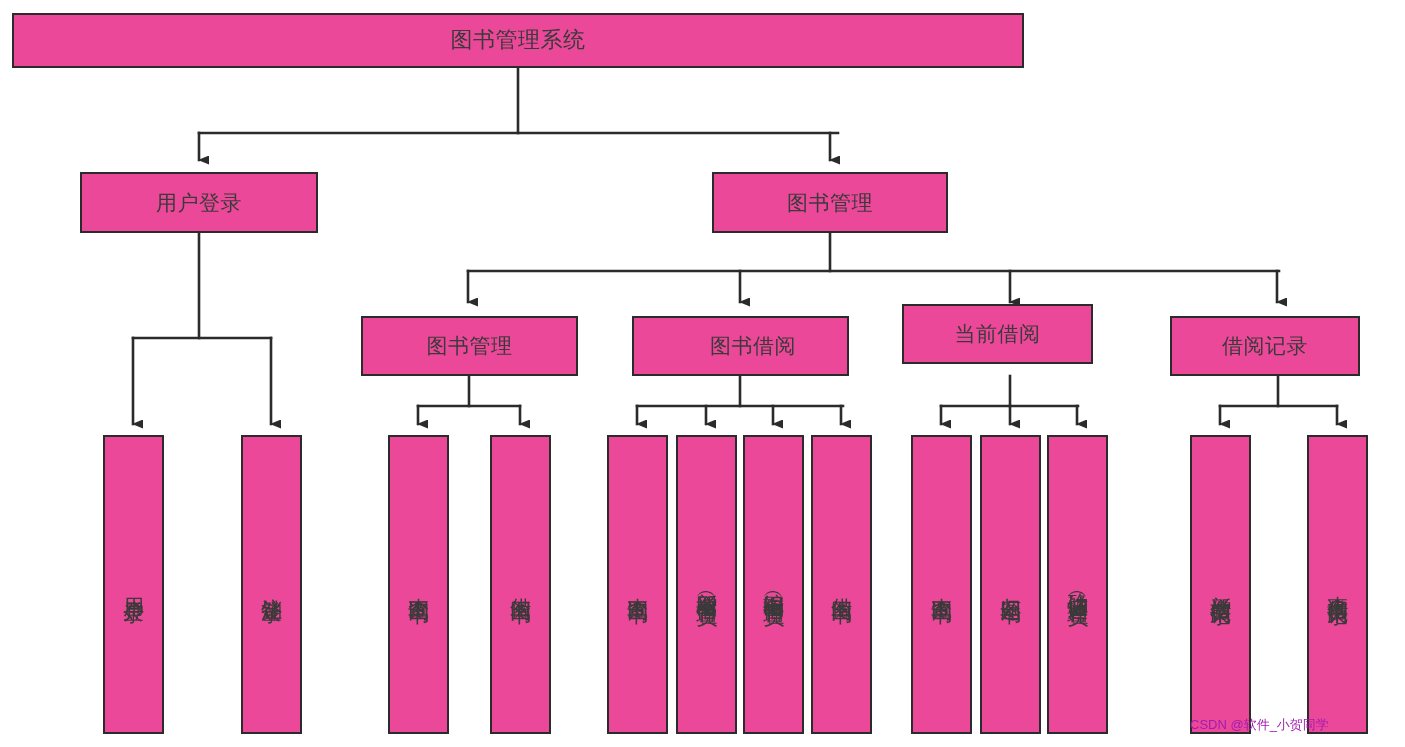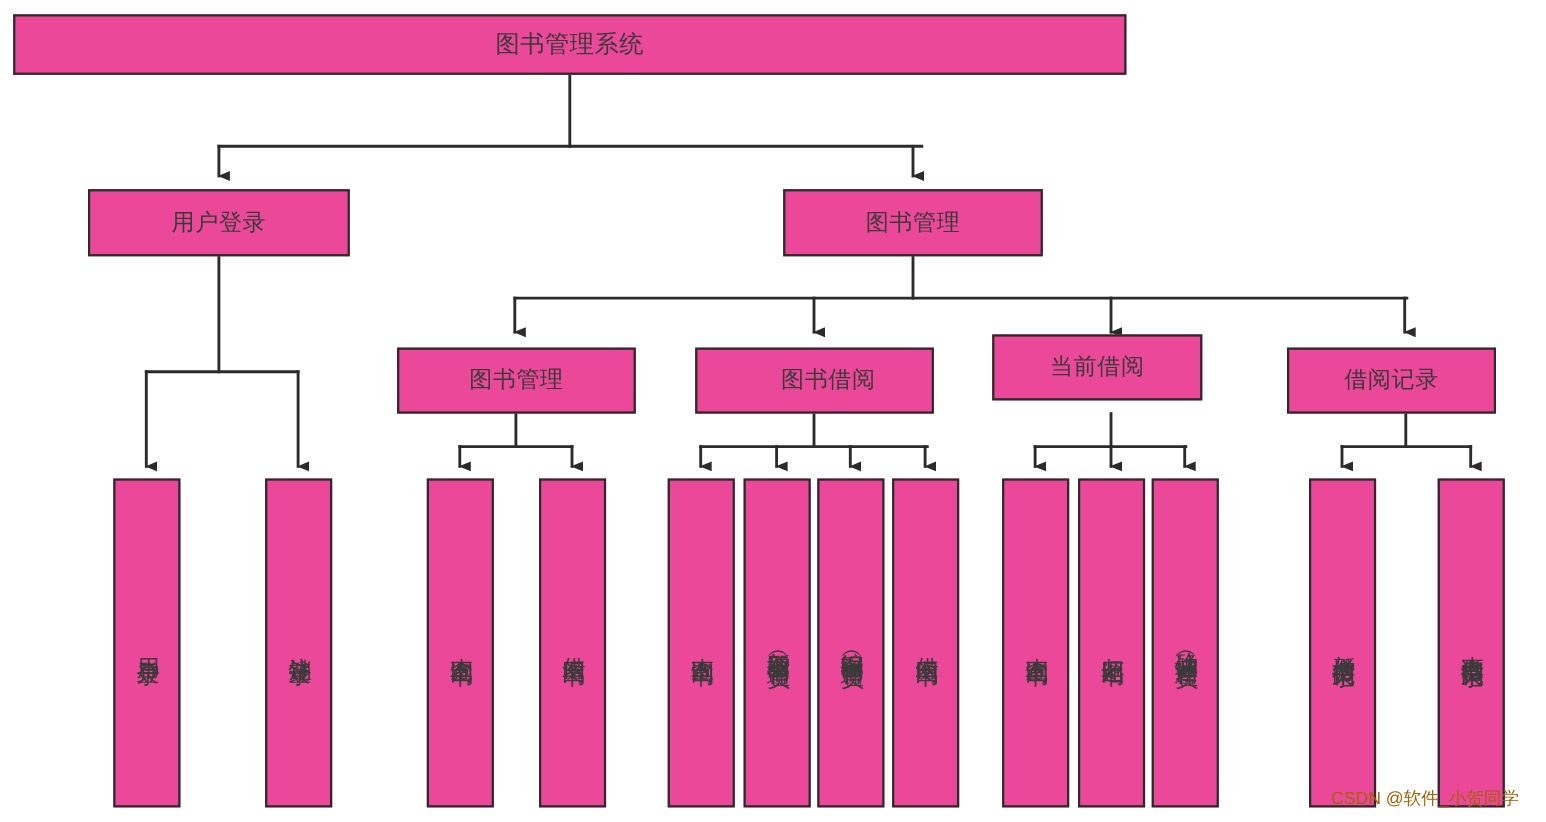--- a/index.html
+++ b/index.html
@@ -55,25 +55,24 @@
     writing-mode: vertical-rl;
     text-orientation: upright;
     font-size: 21px;
     line-height: 1.45;
     letter-spacing: 2px;
     text-align: center;
     max-height: 100%;
   }
   .watermark {
     position: absolute;
-    color: #a16207;
-    font-size: 16px;
+    color: #a21caf;
+    font-size: 13px;
     white-space: nowrap;
     user-select: none;
-    padding-left: 20px;
   }
 </style>
 </head>
 <body>
 
 <div id="canvas">
 
   <svg class="wires" viewBox="0 0 1405 747">
     <defs>
       <marker id="arrow" markerWidth="10" markerHeight="11" refX="4.5" refY="10" orient="auto" markerUnits="userSpaceOnUse">

